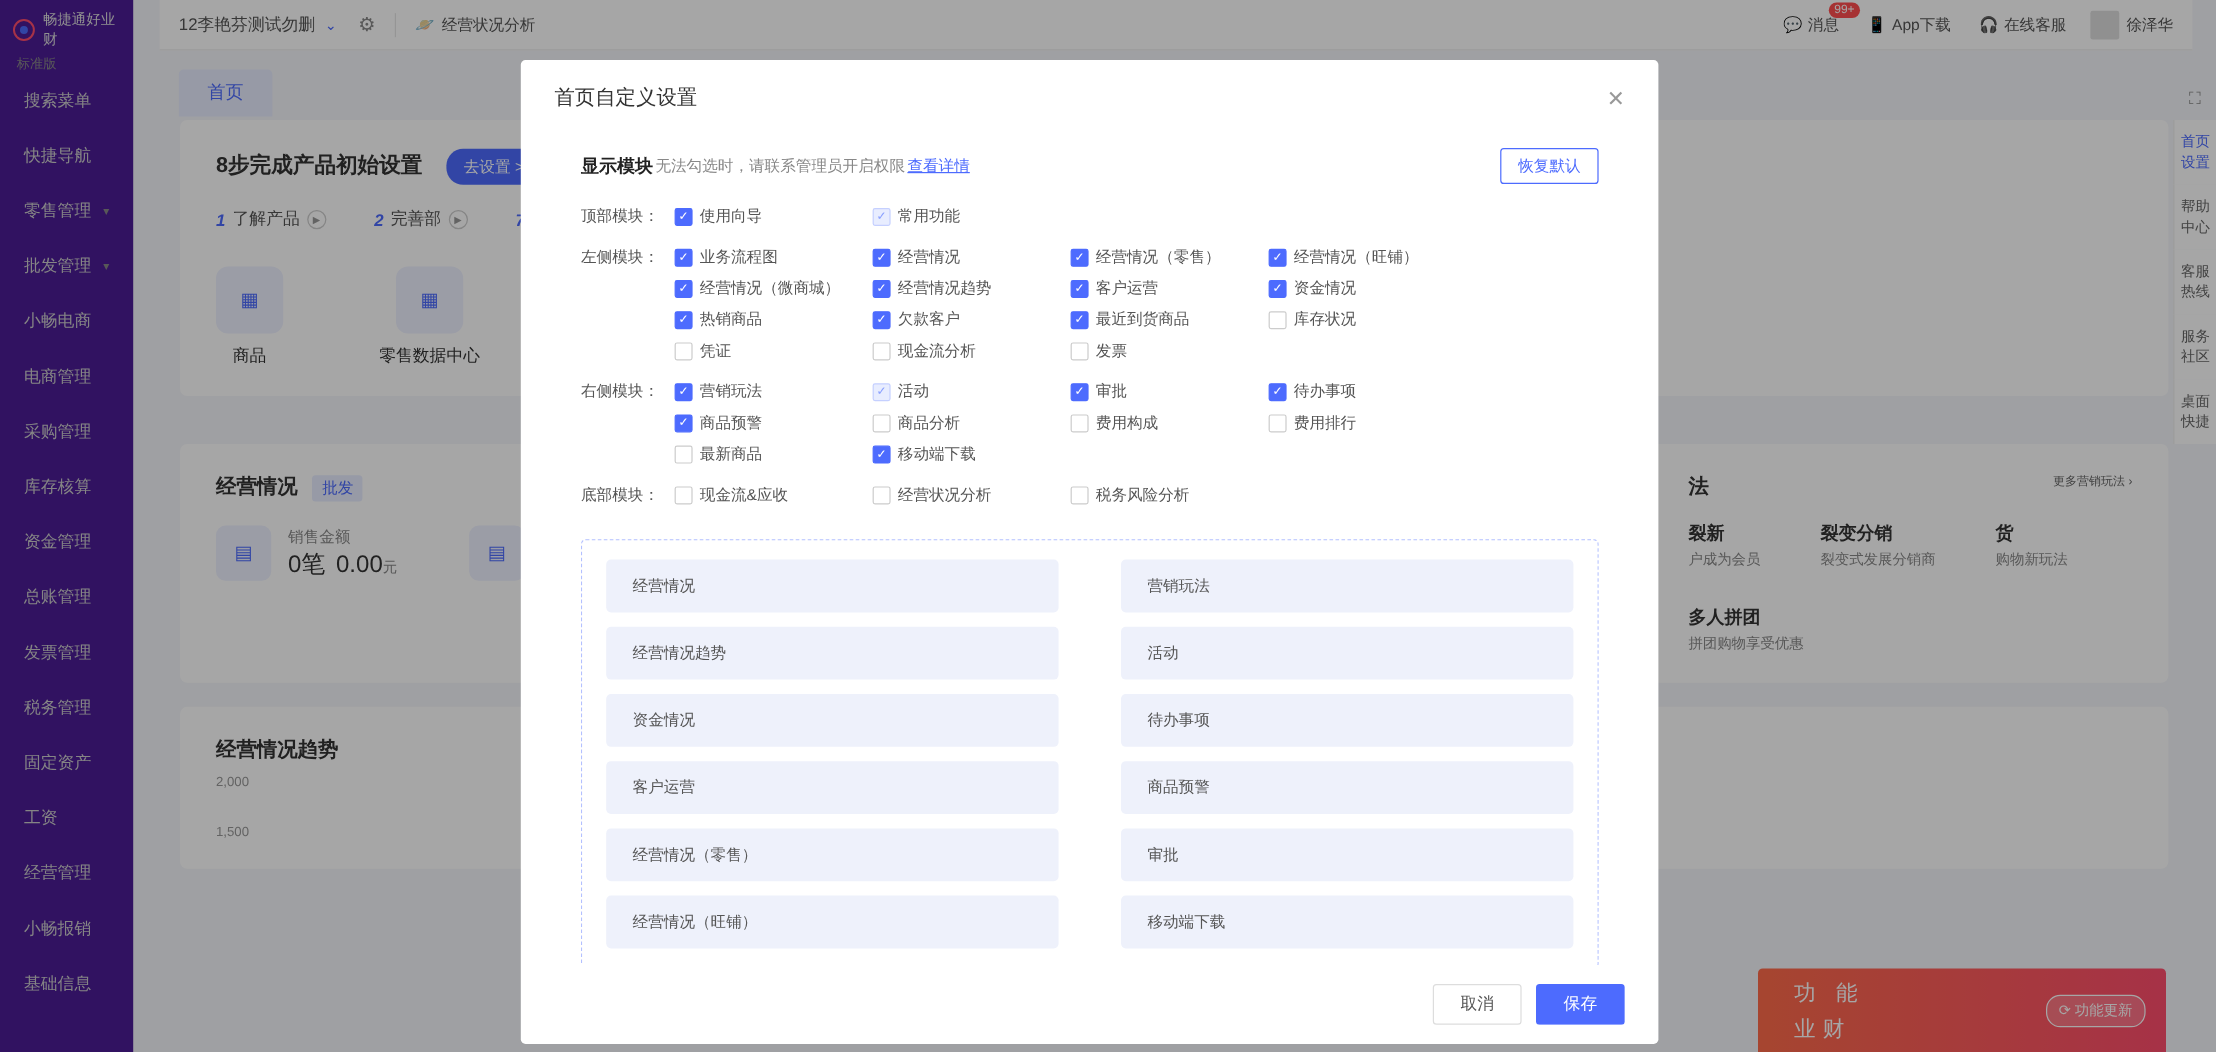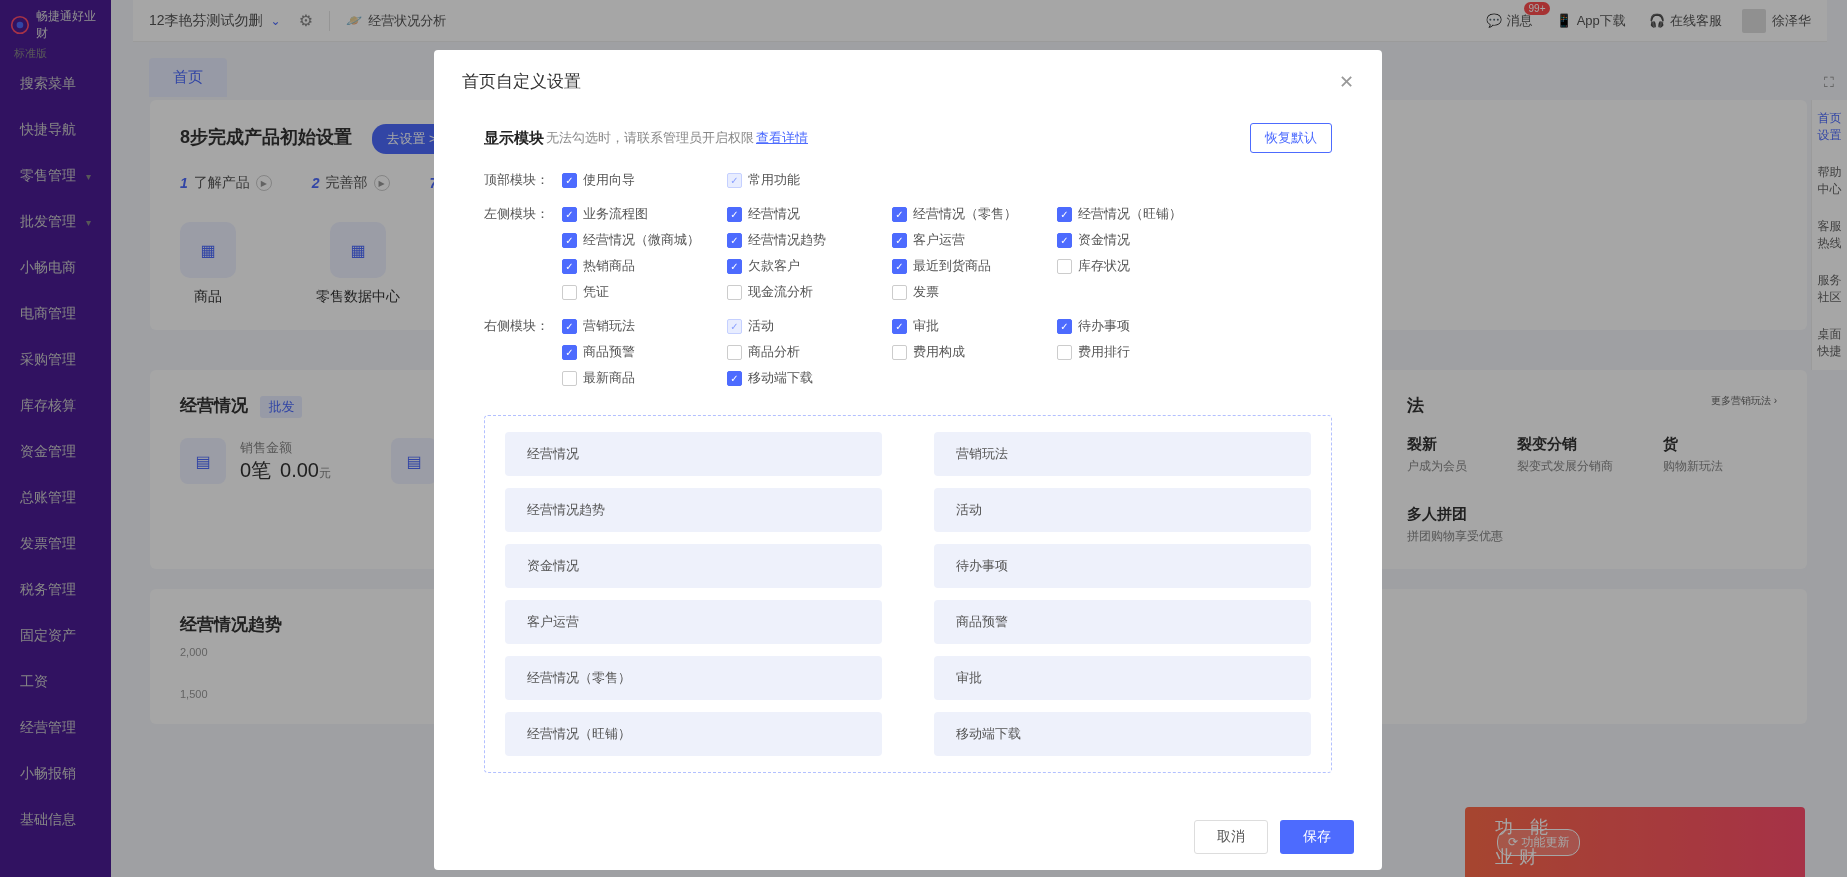--- a/index.html
+++ b/index.html
@@ -98,21 +98,21 @@
 .pos-section .section-sub { color: #ff4d4f; }
 .drag-area { border: 1px dashed #b3c0ff; border-radius: 4px; padding: 16px 20px; display: flex; gap: 52px; }
 .drag-col { flex: 1; display: flex; flex-direction: column; gap: 12px; }
 .drag-item { background: #eef1fb; border-radius: 4px; padding: 13px 22px; font-size: 13px; color: #555; cursor: move; }
 
 .modal-footer { padding: 16px 28px; display: flex; justify-content: flex-end; gap: 12px; border-top: 0; }
 .btn { padding: 7px 22px; font-size: 14px; border-radius: 3px; cursor: pointer; border: 1px solid transparent; }
 .btn-default { background: #fff; border-color: #ddd; color: #555; }
 .btn-primary { background: #4d6bfe; color: #fff; }
 
-.bottom-banner { position: absolute; right: 42px; bottom: 0; width: 340px; height: 70px; background: linear-gradient(90deg,#ff6b4a,#ff4d6d); border-radius: 4px 4px 0 0; display: flex; align-items: center; justify-content: flex-start; padding: 0 32px; }
+.bottom-banner { position: absolute; right: 42px; bottom: 0; width: 340px; height: 70px; background: linear-gradient(90deg,#ff6b4a,#ff4d6d); border-radius: 4px 4px 0 0; display: flex; align-items: center; justify-content: flex-end; padding: 0 17px; }
 .banner-btn { background: rgba(255,255,255,0.2); border: 1px solid #fff; color: #fff; font-size: 12px; padding: 4px 10px; border-radius: 12px; }
 .banner-txt { position: absolute; left: 30px; font-size: 18px; color: #fff; letter-spacing: 6px; }
 
 .fullscreen { position: absolute; right: 6px; top: 70px; width: 24px; height: 24px; color: #888; font-size: 14px; display: flex; align-items: center; justify-content: center; }
 </style>
 </head>
 <body>
 
 <div class="sidebar">
   <div class="logo-row">
@@ -463,20 +463,37 @@
               <div class="opt">
                 <span class="cb"></span>
                 <span>最新商品</span>
               </div>
               <div class="opt">
                 <span class="cb checked">✓</span>
                 <span>移动端下载</span>
               </div>
             </div>
           </div>
+          <div class="check-row">
+            <div class="row-label">底部模块：</div>
+            <div class="row-opts">
+              <div class="opt">
+                <span class="cb"></span>
+                <span>现金流&amp;应收</span>
+              </div>
+              <div class="opt">
+                <span class="cb"></span>
+                <span>经营状况分析</span>
+              </div>
+              <div class="opt">
+                <span class="cb"></span>
+                <span>税务风险分析</span>
+              </div>
+            </div>
+          </div>
         </div>
 
       <div class="drag-area">
         <div class="drag-col" id="drag-left">
             <div class="drag-item">经营情况</div>
             <div class="drag-item">经营情况趋势</div>
             <div class="drag-item">资金情况</div>
             <div class="drag-item">客户运营</div>
             <div class="drag-item">经营情况（零售）</div>
             <div class="drag-item">经营情况（旺铺）</div>

